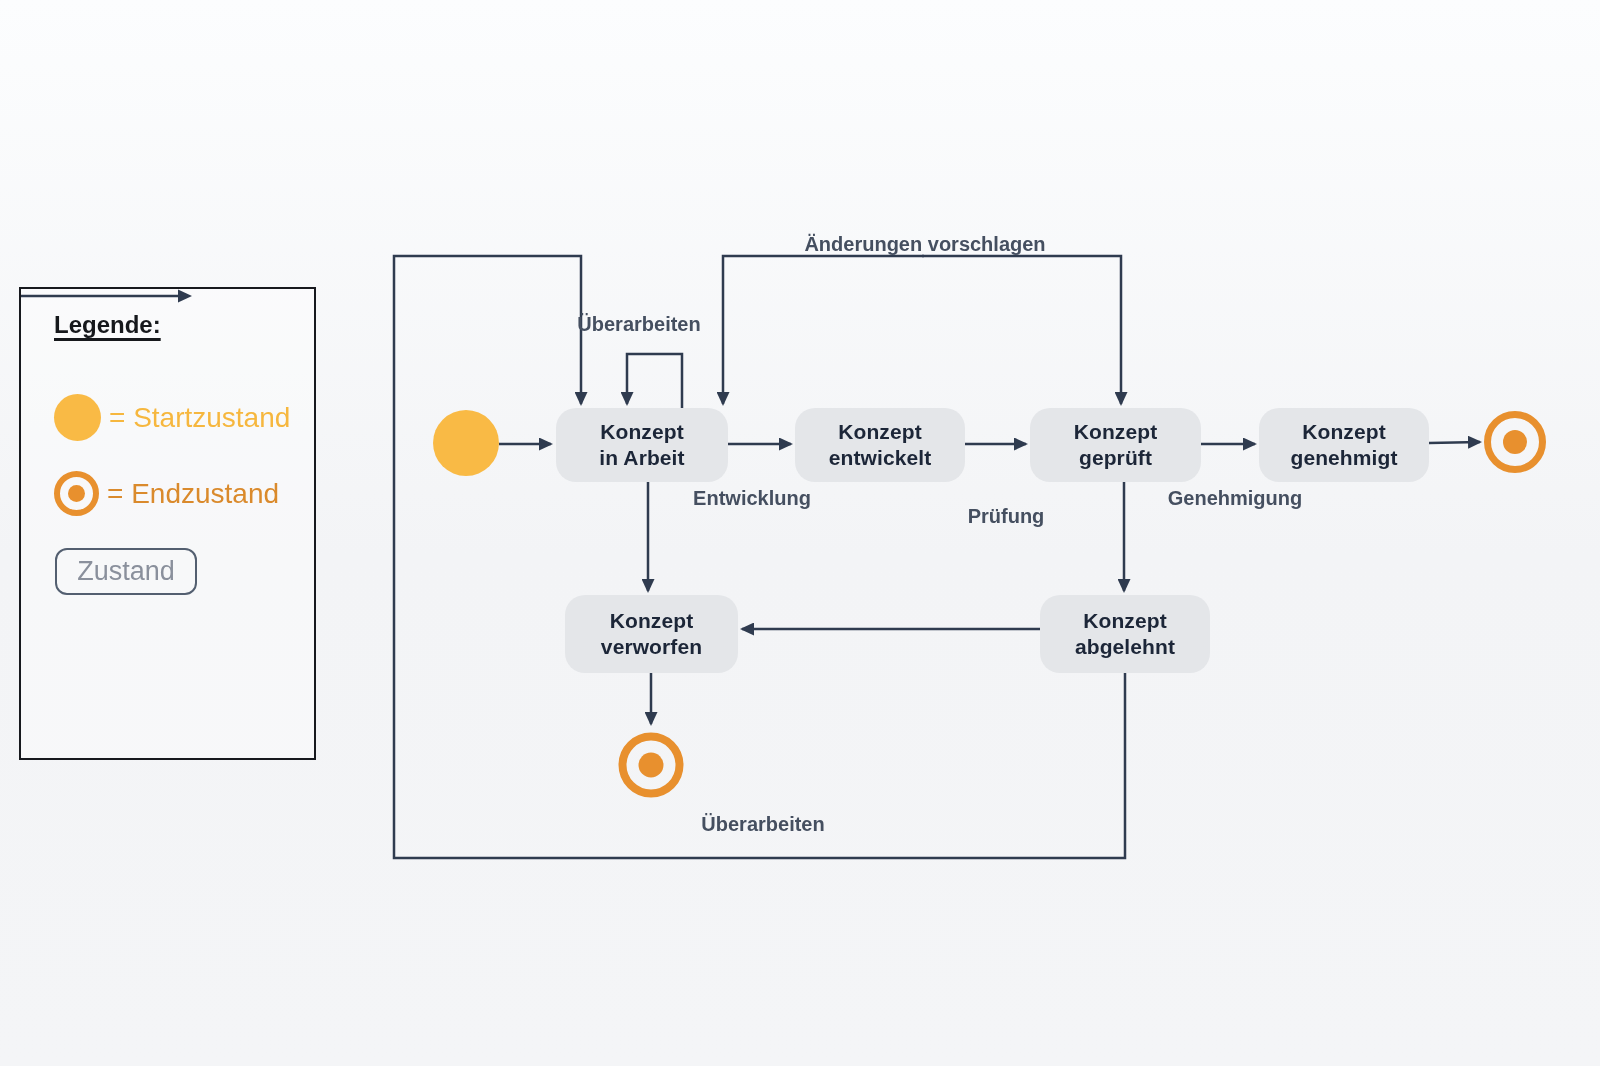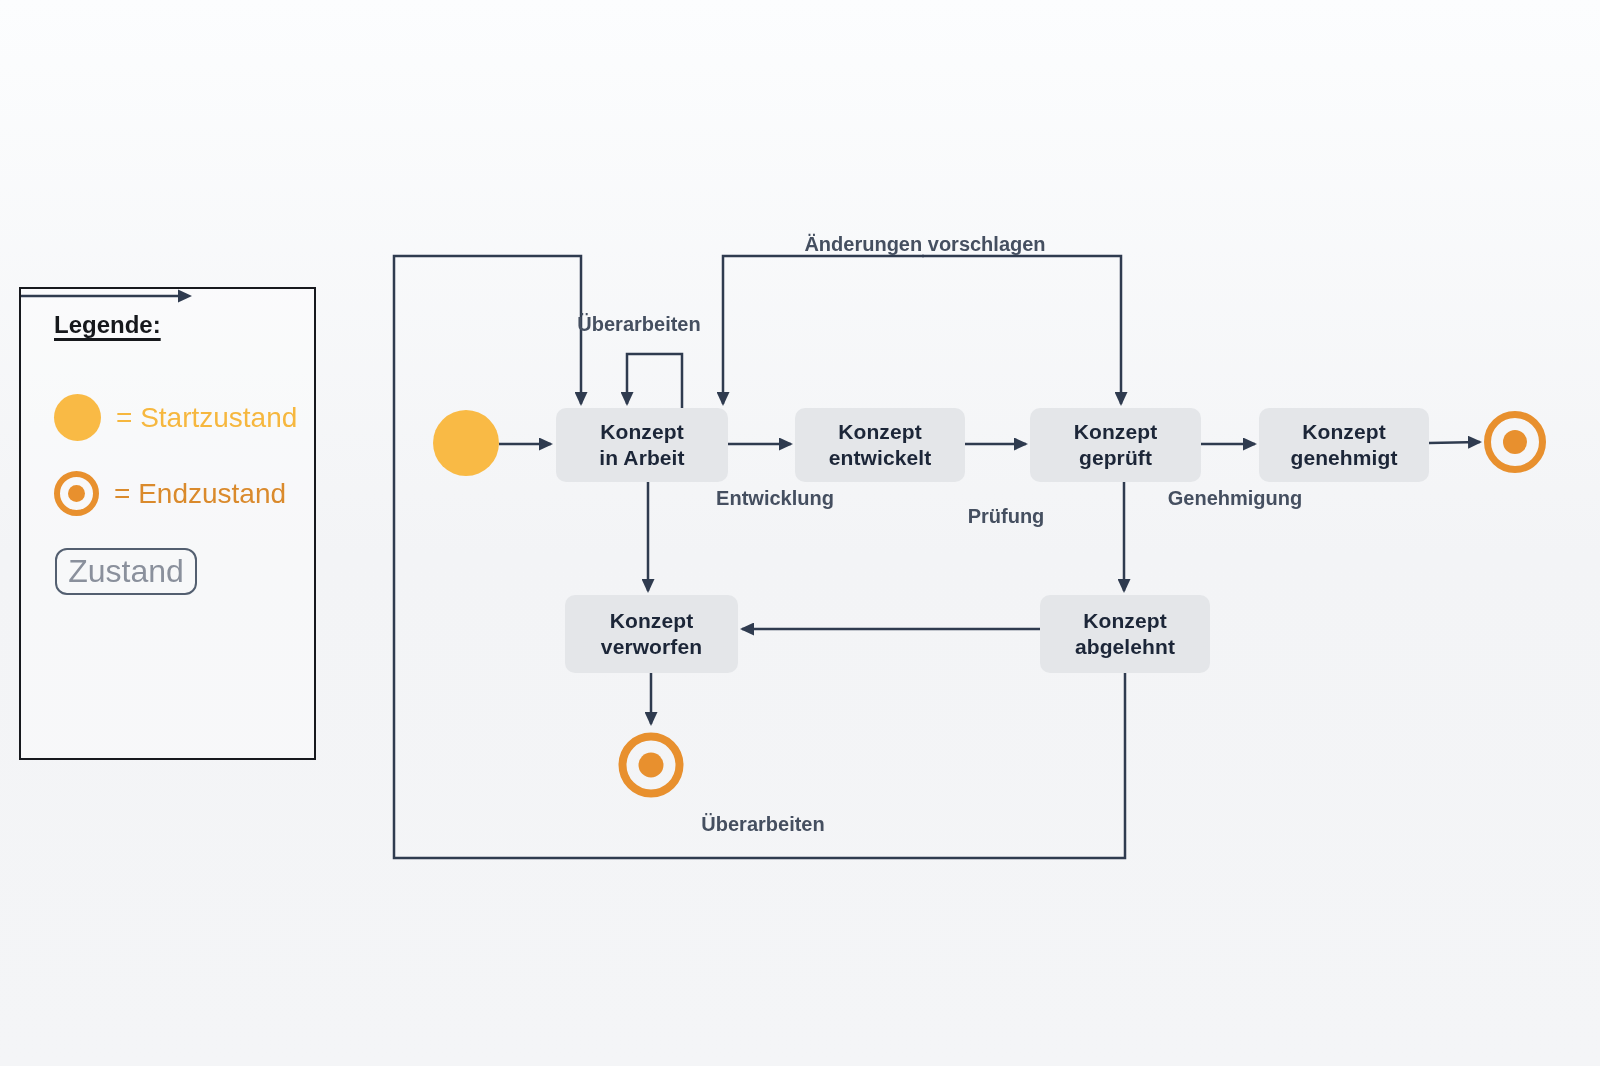--- a/index.html
+++ b/index.html
@@ -20,52 +20,52 @@
   .stage{position:relative;width:1600px;height:1066px;}
   .stage svg{position:absolute;left:0;top:0;}
   .edge{stroke:var(--line);stroke-width:2.5;fill:none;}
   .arrowhead{fill:var(--line);}
   .start-node{fill:var(--start-fill);}
   .final-ring{fill:none;stroke:var(--end-color);}
   .final-dot{fill:var(--end-color);}
 
   .state{
     position:absolute;display:flex;align-items:center;justify-content:center;
-    background:var(--state-fill);border-radius:10px;
+    background:var(--state-fill);border-radius:20px;
     color:var(--state-text);font-weight:bold;font-size:21px;line-height:26px;
     text-align:center;white-space:pre-line;letter-spacing:.1px;
   }
   .edge-label{
     position:absolute;transform:translateX(-50%);
     color:var(--edge-label);font-weight:600;font-size:20px;white-space:nowrap;
   }
 
   .legend{
     position:absolute;left:19px;top:287px;width:297px;height:473px;
     border:2.5px solid var(--legend-border);background:rgba(255,255,255,.35);
   }
   .legend-title{
     position:absolute;left:33px;top:22px;
     font-size:24px;font-weight:bold;color:var(--text-dark);
     text-decoration:underline;text-underline-offset:5px;text-decoration-thickness:2.5px;
   }
-  .legend-row{position:absolute;left:33px;display:flex;align-items:center;gap:15px;}
+  .legend-row{position:absolute;left:33px;display:flex;align-items:center;gap:8px;}
   .legend-row-start{top:105px;}
   .legend-row-end{top:182px;}
   .lg-circle{width:47px;height:47px;border-radius:50%;background:var(--start-fill);flex:0 0 auto;}
   .lg-ring{width:45px;height:45px;border-radius:50%;border:6px solid var(--end-color);
     display:flex;align-items:center;justify-content:center;flex:0 0 auto;}
   .lg-dot{width:17px;height:17px;border-radius:50%;background:var(--end-color);}
   .lg-start-text{font-size:28px;color:var(--legend-start-text);}
   .lg-end-text{font-size:28px;color:var(--legend-end-text);text-align:right;}
   .zustand-chip{
     position:absolute;left:34px;top:259px;width:142px;height:47px;
     border:2.5px solid var(--zustand-border);border-radius:12px;
     display:flex;align-items:center;justify-content:center;
-    font-size:32px;color:var(--zustand-text);
+    font-size:27px;color:var(--zustand-text);
   }
   .legend-arrow{position:absolute;left:40px;top:343px;}
   .legend-note{
     position:absolute;left:39px;top:361px;
     font-size:21px;line-height:28px;color:var(--text-dark);white-space:pre-line;
   }
 </style>
 </head>
 <body>
 
@@ -111,21 +111,21 @@
 geprüft</div>
   <div class="state" style="left:1259px;top:408px;width:170px;height:74px">Konzept
 genehmigt</div>
   <div class="state" style="left:565px;top:595px;width:173px;height:78px">Konzept
 verworfen</div>
   <div class="state" style="left:1040px;top:595px;width:170px;height:78px">Konzept
 abgelehnt</div>
 
   <span class="edge-label" style="left:925px;top:233px">Änderungen vorschlagen</span>
   <span class="edge-label" style="left:639px;top:313px">Überarbeiten</span>
-  <span class="edge-label" style="left:775px;top:487px">Entwicklung</span>
+  <span class="edge-label" style="left:752px;top:487px">Entwicklung</span>
   <span class="edge-label" style="left:1006px;top:505px">Prüfung</span>
   <span class="edge-label" style="left:1235px;top:487px">Genehmigung</span>
   <span class="edge-label" style="left:763px;top:813px">Überarbeiten</span>
 
   <div class="legend">
     <div class="legend-title">Legende:</div>
 
     <div class="legend-row legend-row-start">
       <span class="lg-circle"></span>
       <span class="lg-start-text">= Startzustand</span>

